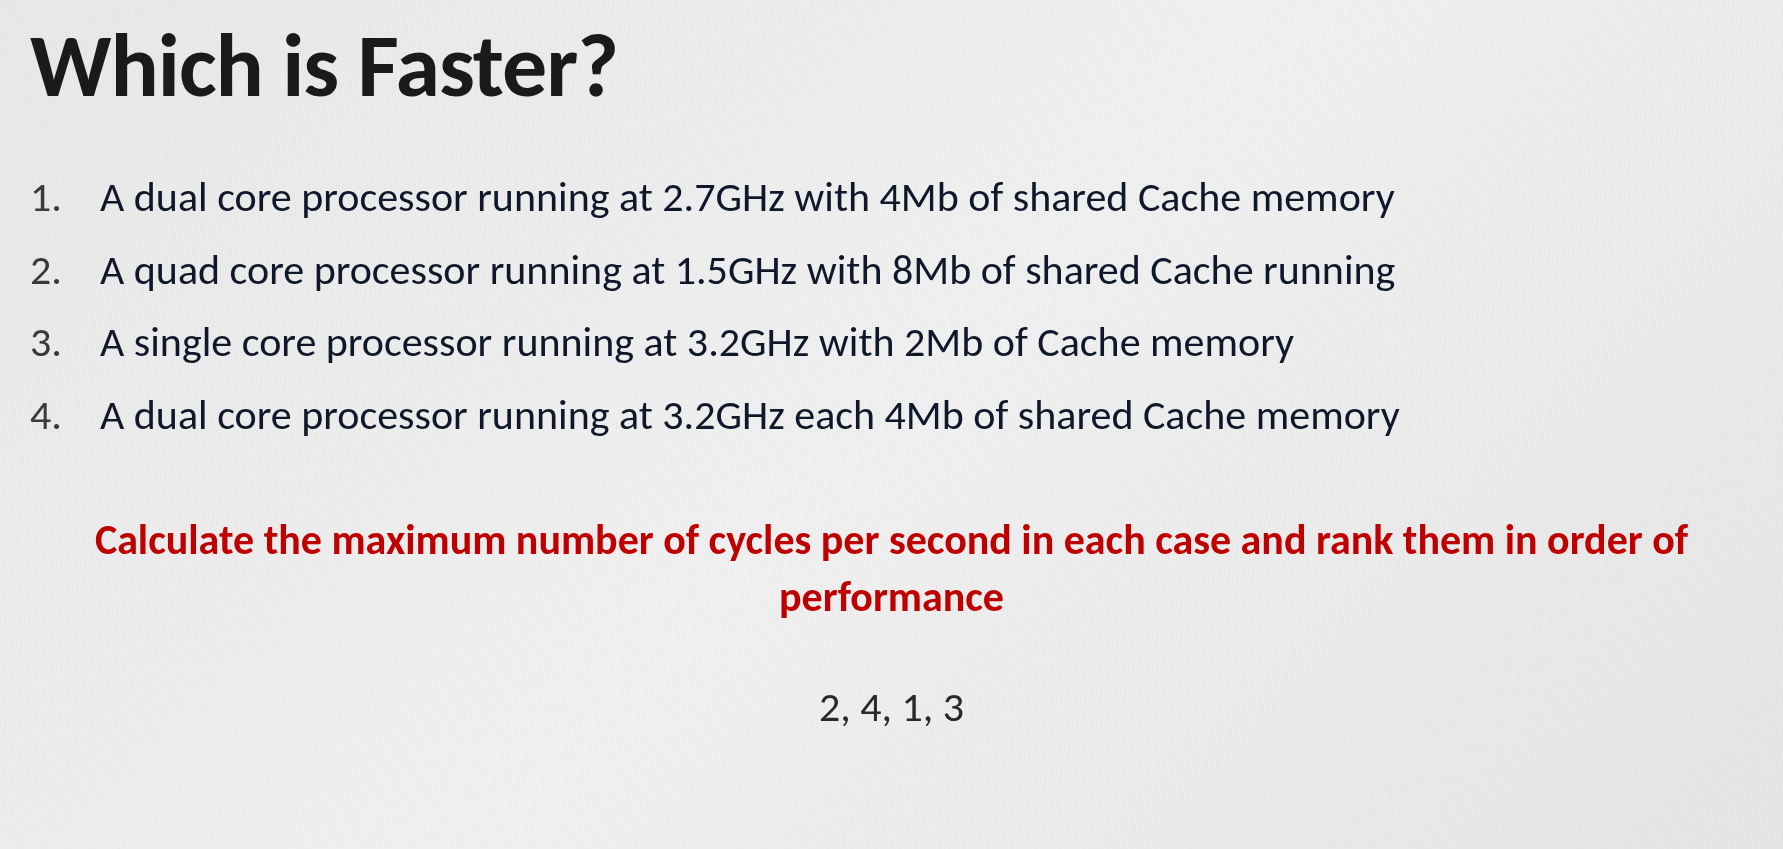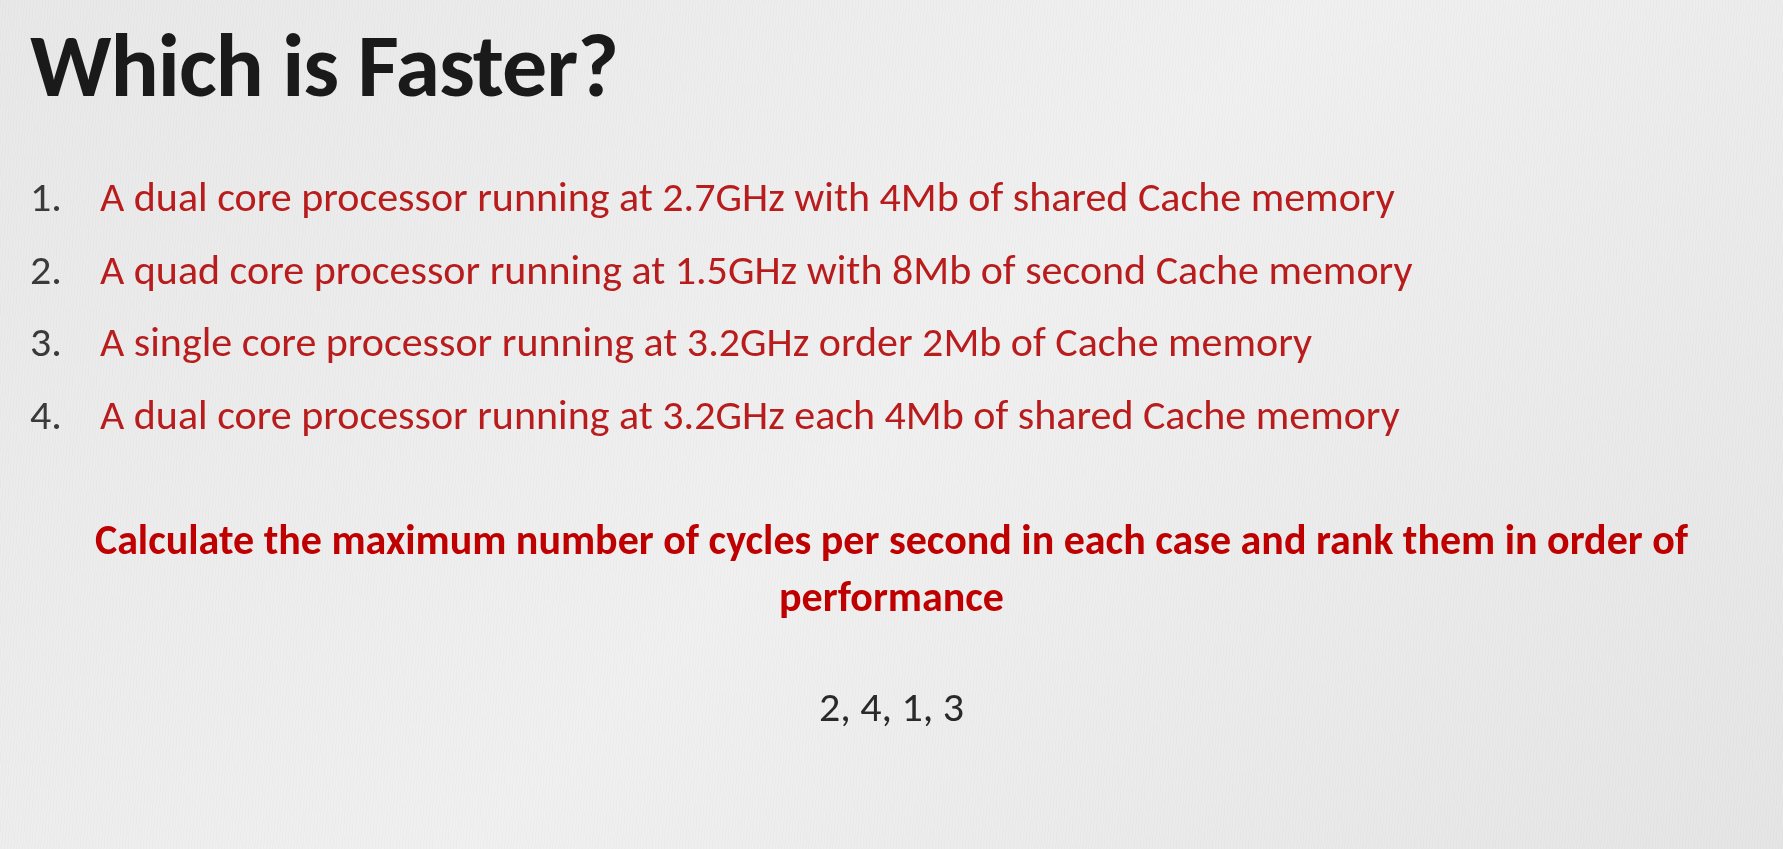--- a/index.html
+++ b/index.html
@@ -39,21 +39,21 @@
       margin-bottom: 50px;
       letter-spacing: -1px;
     }
     .option-list {
       list-style: none;
       counter-reset: item;
     }
     .option-item {
       counter-increment: item;
       font-size: 42px;
-      color: #b91c1c;
+      color: #0f172a;
       margin-bottom: 18px;
       padding-left: 70px;
       position: relative;
       line-height: 1.3;
     }
     .option-item::before {
       content: counter(item) ".";
       position: absolute;
       left: 0;
       font-size: 42px;
@@ -75,20 +75,20 @@
       margin-top: 55px;
     }
   </style>
 </head>
 <body>
 
 <h1 class="slide-title">Which is Faster?</h1>
 
 <ol class="option-list">
   <li class="option-item">A dual core processor running at 2.7GHz with 4Mb of shared Cache memory</li>
-  <li class="option-item">A quad core processor running at 1.5GHz with 8Mb of second Cache memory</li>
-  <li class="option-item">A single core processor running at 3.2GHz order 2Mb of Cache memory</li>
+  <li class="option-item">A quad core processor running at 1.5GHz with 8Mb of shared Cache running</li>
+  <li class="option-item">A single core processor running at 3.2GHz with 2Mb of Cache memory</li>
   <li class="option-item">A dual core processor running at 3.2GHz each 4Mb of shared Cache memory</li>
 </ol>
 
 <p class="instruction">Calculate the maximum number of cycles per second in each case and rank them in order of performance</p>
 
 <p class="answer">2, 4, 1, 3</p>
 
 </body></html>

